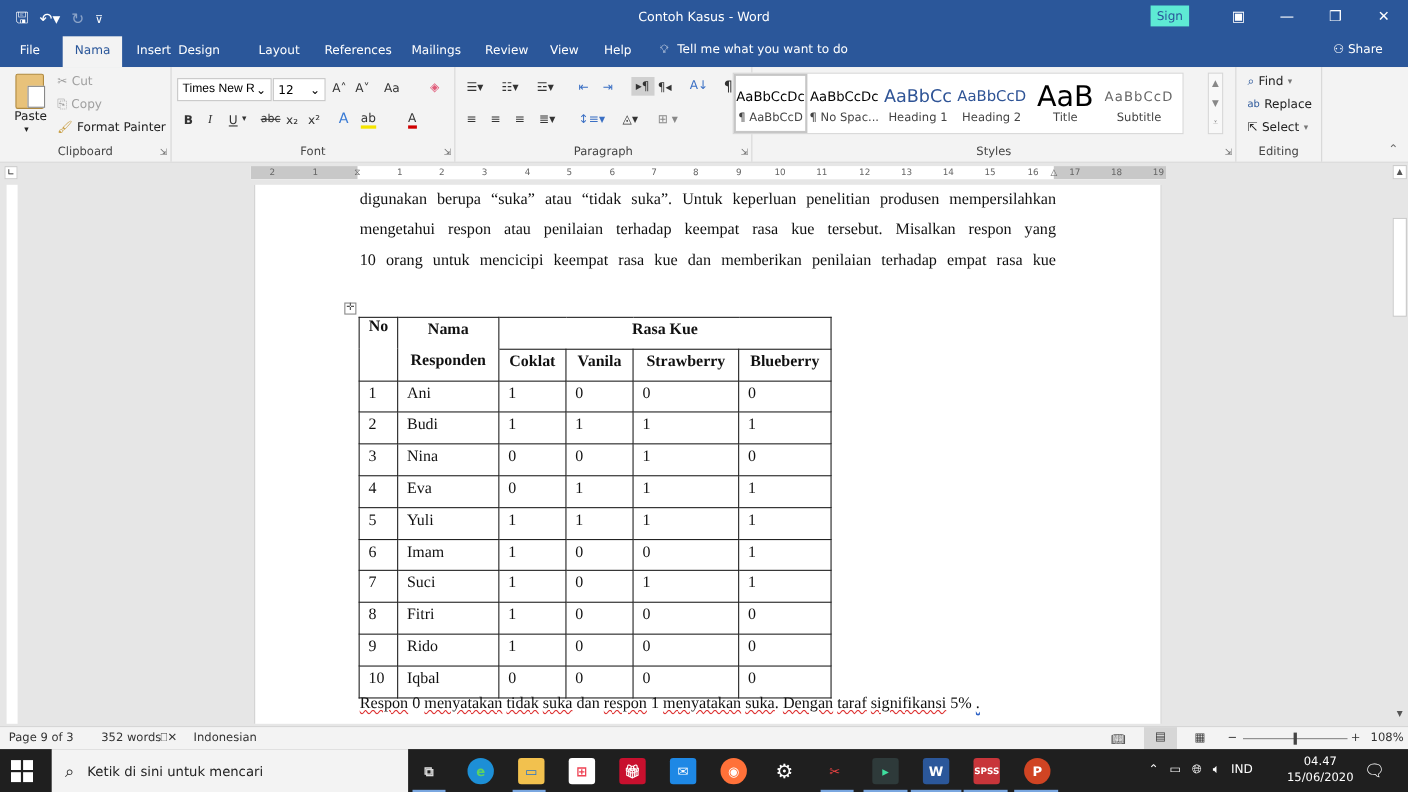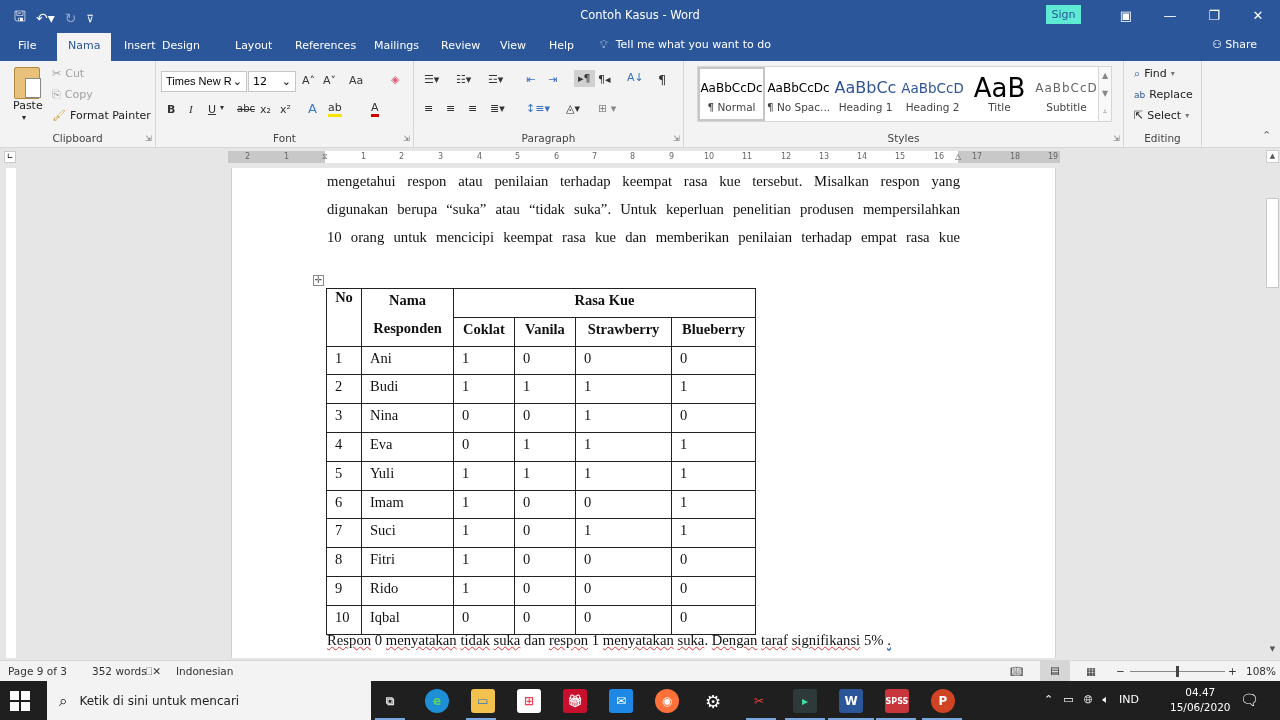--- a/index.html
+++ b/index.html
@@ -21,21 +21,21 @@
 .grp{position:absolute;top:0;height:86px;border-right:1px solid #d6d6d6}
 .glabel{position:absolute;bottom:3px;left:0;right:0;text-align:center;color:#444;font-size:10.5px}
 .launcher{position:absolute;right:3px;bottom:4px;font-size:8px;color:#666}
 .paste-ic{position:absolute;left:14px;top:6px;width:26px;height:32px;background:#e8c27a;border:1px solid #b08a40;border-radius:2px}
 .paste-ic::after{content:"";position:absolute;left:10px;top:10px;width:14px;height:18px;background:#fff;border:1px solid #888}
 .small{position:absolute;font-size:11px;color:#222;display:flex;align-items:center;gap:4px}
 .small.dis{color:#a0a0a0}
 .fontbox{position:absolute;left:161px;top:10px;width:86px;height:21px;border:1px solid #c6c6c6;background:#fff;font-family:"Liberation Sans",sans-serif;font-size:11px;padding:3px 4px;display:flex;justify-content:space-between}
 .sizebox{position:absolute;left:248px;top:10px;width:48px;height:21px;border:1px solid #c6c6c6;background:#fff;font-size:11px;padding:3px 4px;display:flex;justify-content:space-between}
 .ib{position:absolute;font-size:11px;color:#333}
-.styles{position:absolute;left:697px;top:5px;width:410px;height:56px;background:#fff;border:1px solid #d6d6d6;display:flex}
+.styles{position:absolute;left:666px;top:5px;width:410px;height:56px;background:#fff;border:1px solid #d6d6d6;display:flex}
 .sty{width:67px;height:54px;text-align:center;display:flex;flex-direction:column;justify-content:center;align-items:center;overflow:hidden}
 .sty .prev{font-size:12px;height:26px;line-height:26px;white-space:nowrap;overflow:hidden;width:64px}
 .sty .nm{font-size:10.5px;color:#444}
 .sty.sel{border:2px solid #c6c6c6}
 .sty-scroll{position:absolute;left:1098px;top:5px;width:14px;height:56px;border:1px solid #d6d6d6;background:#f8f8f8;font-size:8px;color:#888;display:flex;flex-direction:column;justify-content:space-around;align-items:center}
 .rulerbar{position:absolute;left:0;top:148px;width:1280px;height:18px;background:#e6e6e6}
 .ruler{position:absolute;left:228px;top:3px;width:832px;height:12px;background:#fff;font-size:8px;color:#666;white-space:nowrap;overflow:hidden}
 .ruler .grey{position:absolute;top:0;height:12px;background:#c8c8c8}
 .ruler .tick{position:absolute;top:1px}
 .vruler{position:absolute;left:6px;top:168px;width:10px;height:490px;background:#fff}
@@ -177,21 +177,21 @@
     <span class="launcher">⇲</span>
   </div>
 
   <div class="grp" style="left:684px;width:440px">
     <div class="glabel">Styles</div>
     <span class="launcher">⇲</span>
   </div>
   <div class="styles">
     <div class="sty sel">
         <span class="prev">AaBbCcDc</span>
-        <span class="nm">¶ Normal</span>
+        <span class="nm">¶ AaBbCcD</span>
       </div>
     <div class="sty">
         <span class="prev">AaBbCcDc</span>
         <span class="nm">¶ No Spac...</span>
       </div>
     <div class="sty">
         <span class="prev" style="color:#2f5496;font-size:16px">AaBbCc</span>
         <span class="nm">Heading 1</span>
       </div>
     <div class="sty">
@@ -260,22 +260,22 @@
     <span class="tick" style="left:727px;color:#666">△</span>
     <span class="tick" style="left:744px">17</span>
     <span class="tick" style="left:782px">18</span>
     <span class="tick" style="left:820px">19</span>
   </div>
 </div>
 <div class="vruler"></div>
 
 <div class="page">
   <div class="para">
+    <span class="ln">digunakan berupa “suka” atau “tidak suka”. Untuk keperluan penelitian produsen mempersilahkan</span>
     <span class="ln">mengetahui respon atau penilaian terhadap keempat rasa kue tersebut. Misalkan respon yang</span>
-    <span class="ln">digunakan berupa “suka” atau “tidak suka”. Untuk keperluan penelitian produsen mempersilahkan</span>
     <span class="ln">10 orang untuk mencicipi  keempat rasa kue dan memberikan penilaian terhadap empat rasa kue</span>
   </div>
   <div class="tblmove">✛</div>
   <table class="data">
     <tbody>
         <tr>
       <th rowspan="2" style="width:35px;padding:0 6px;text-align:center">No</th>
       <th style="width:92px;border-bottom:none">Nama</th>
       <th colspan="4">Rasa Kue</th>
     </tr>

